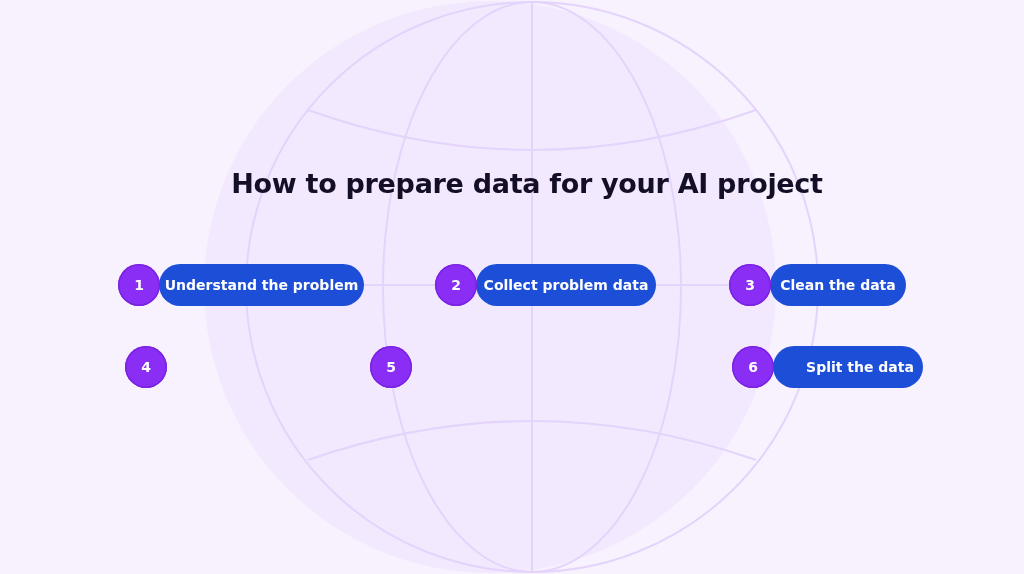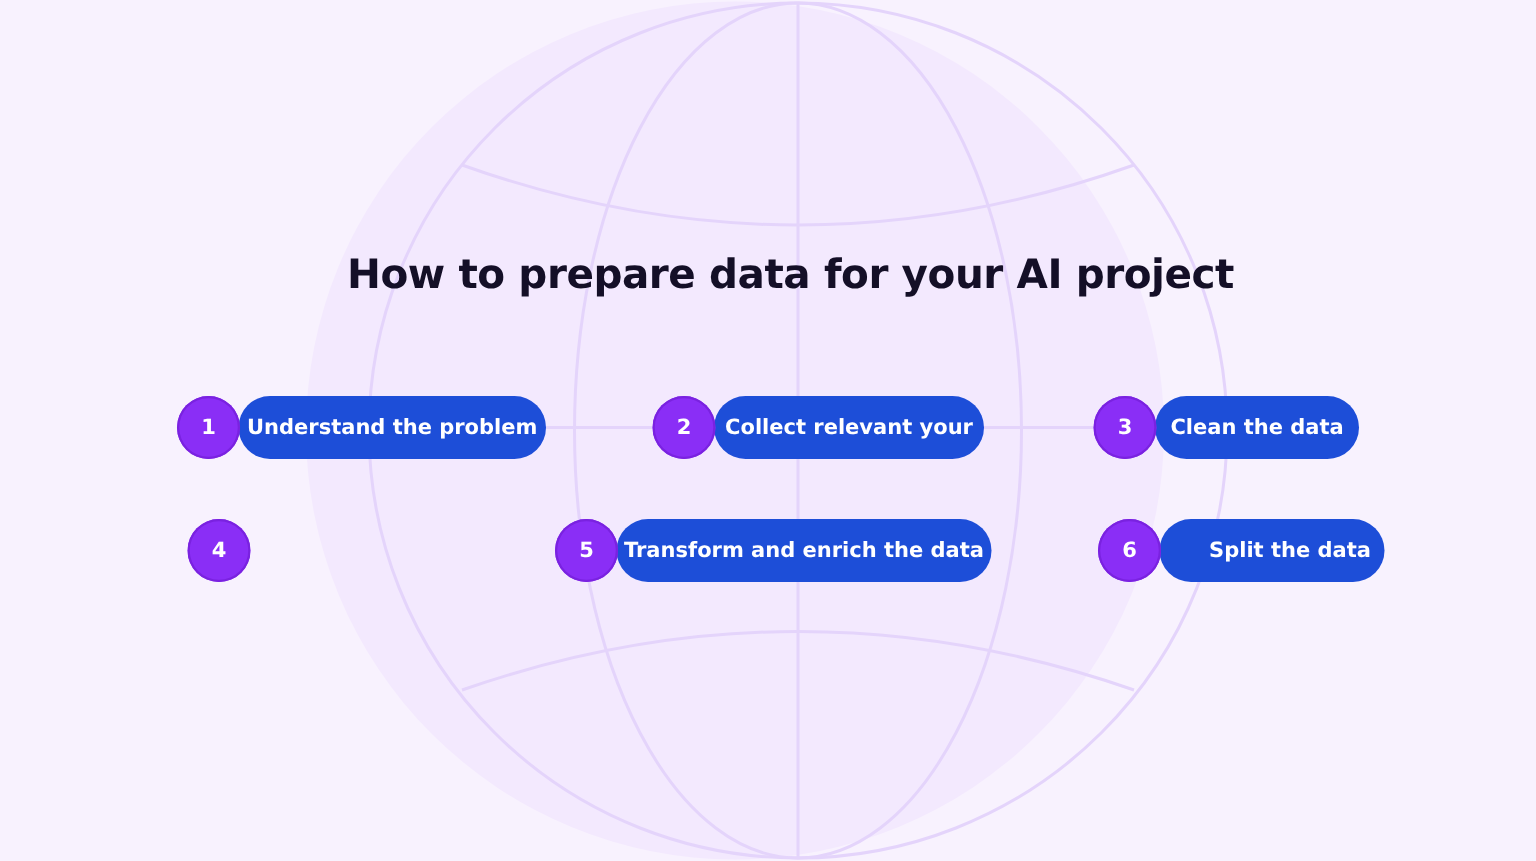--- a/index.html
+++ b/index.html
@@ -46,33 +46,32 @@
 
 <div class="title">How to prepare data for your AI project</div>
 
 <div class="step" style="left:118px; top:264px;">
   <div class="num">1</div>
   <div class="pill" style="width:205px;">Understand the problem</div>
 </div>
 
 <div class="step" style="left:435px; top:264px;">
   <div class="num">2</div>
-  <div class="pill" style="width:180px;">Collect relevant your</div>
+  <div class="pill" style="width:180px;">Collect problem data</div>
 </div>
 
 <div class="step" style="left:729px; top:264px;">
   <div class="num">3</div>
   <div class="pill" style="width:136px;">Clean the data</div>
 </div>
 
 <div class="step" style="left:125px; top:346px;">
   <div class="num">4</div>
 </div>
 
 <div class="step" style="left:370px; top:346px;">
   <div class="num">5</div>
-  <div class="pill" style="width:250px;">Transform and enrich the data</div>
 </div>
 
 <div class="step" style="left:732px; top:346px;">
   <div class="num">6</div>
   <div class="pill" style="width:126px;padding-left:24px;">Split the data</div>
 </div>
 
 </body></html>

